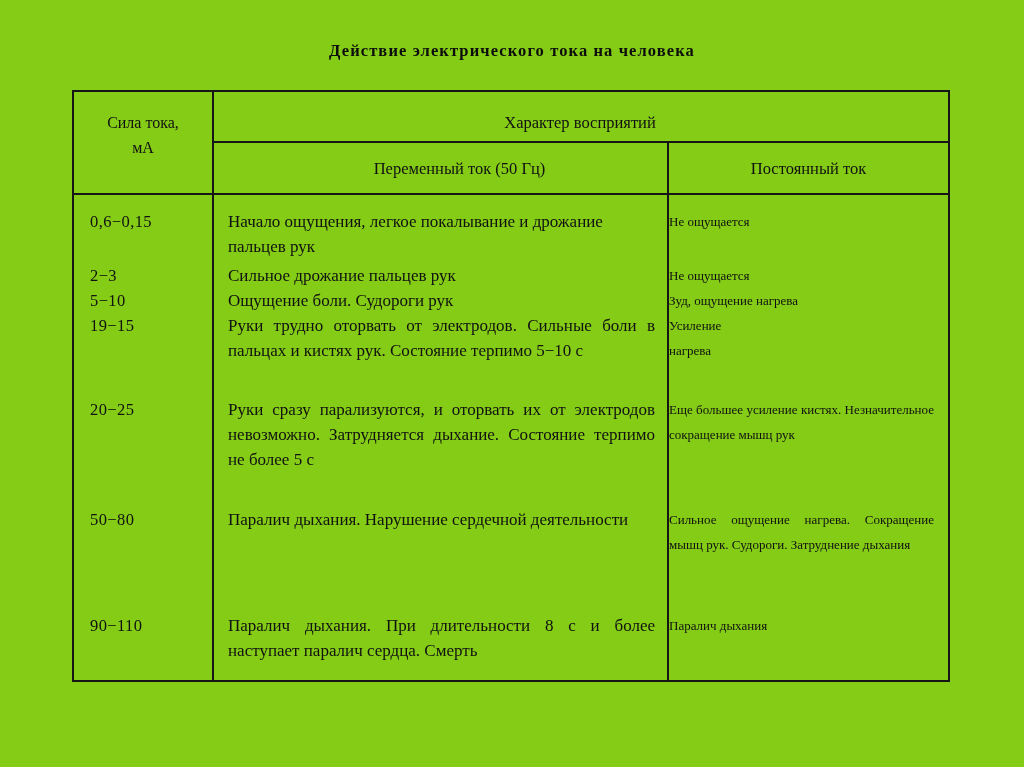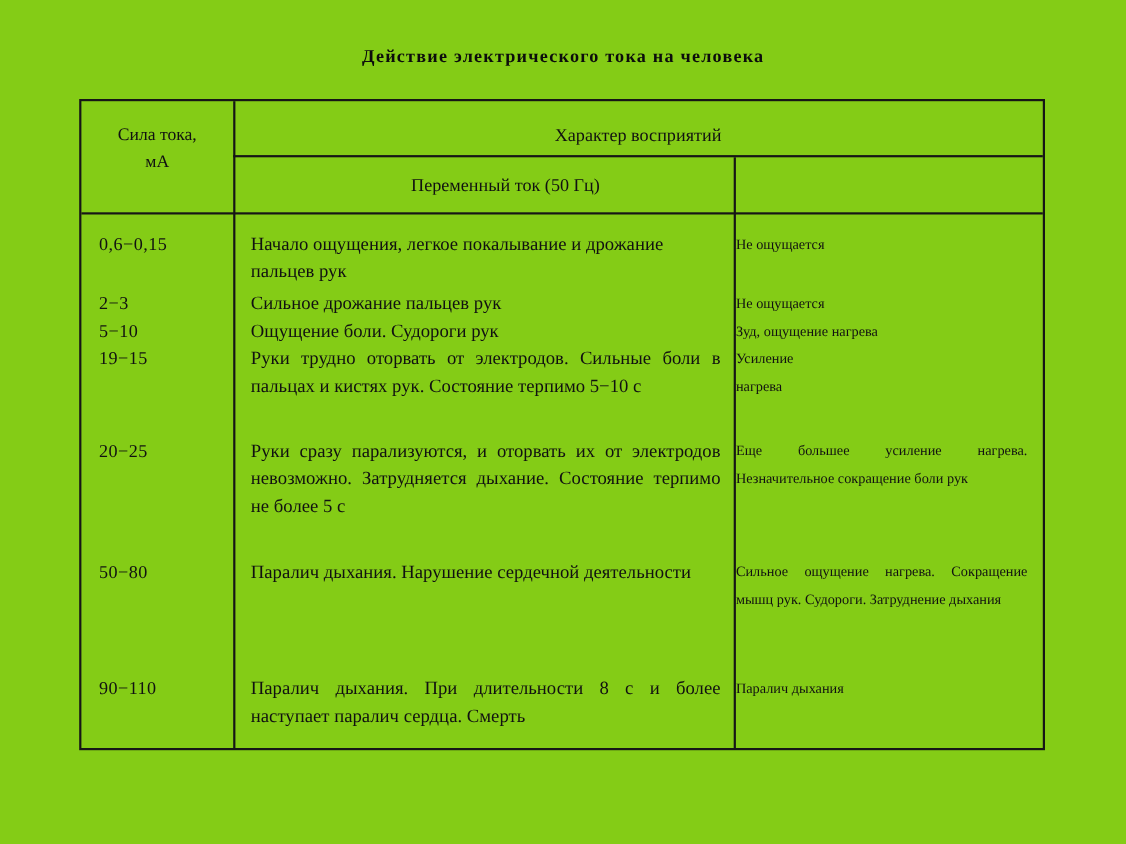--- a/index.html
+++ b/index.html
@@ -200,20 +200,21 @@
       <div>
         <div>Сила тока,</div>
         <div>мА</div>
       </div>
     </div>
 
     <div class="th-merged">Характер восприятий</div>
 
     <div class="th-ac">Переменный ток (50 Гц)</div>
 
+    <div class="th-dc">Постоянный ток</div>
 
     <div class="tbody">
 
       <div class="row r0">
         <div class="cell-current">0,6−0,15</div>
         <div class="cell-ac nojustify">Начало ощущения, легкое покалывание и дрожание пальцев рук</div>
         <div class="cell-dc nojustify">Не ощущается</div>
       </div>
 
       <div class="row r1">
@@ -231,21 +232,21 @@
       <div class="row r3">
         <div class="cell-current">19−15</div>
         <div class="cell-ac">Руки трудно оторвать от электродов. Сильные боли в пальцах и кистях рук. Состояние терпимо 5−10 с</div>
         <div class="cell-dc nojustify" style="white-space:pre-line">Усиление
 нагрева</div>
       </div>
 
       <div class="row r4">
         <div class="cell-current">20−25</div>
         <div class="cell-ac">Руки сразу парализуются, и оторвать их от электродов невозможно. Затрудняется дыхание. Состояние терпимо не более 5 с</div>
-        <div class="cell-dc">Еще большее усиление нагрева. Незначительное сокращение боли рук</div>
+        <div class="cell-dc">Еще большее усиление кистях. Незначительное сокращение мышц рук</div>
       </div>
 
       <div class="row r5">
         <div class="cell-current">50−80</div>
         <div class="cell-ac">Паралич дыхания. Нарушение сердечной деятельности</div>
         <div class="cell-dc">Сильное ощущение нагрева. Сокращение мышц рук. Судороги. Затруднение дыхания</div>
       </div>
 
       <div class="row r6">
         <div class="cell-current">90−110</div>

